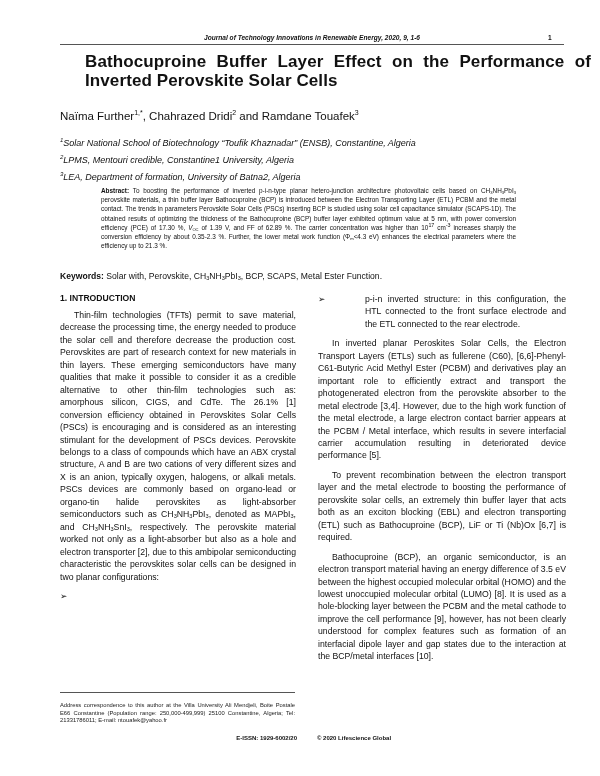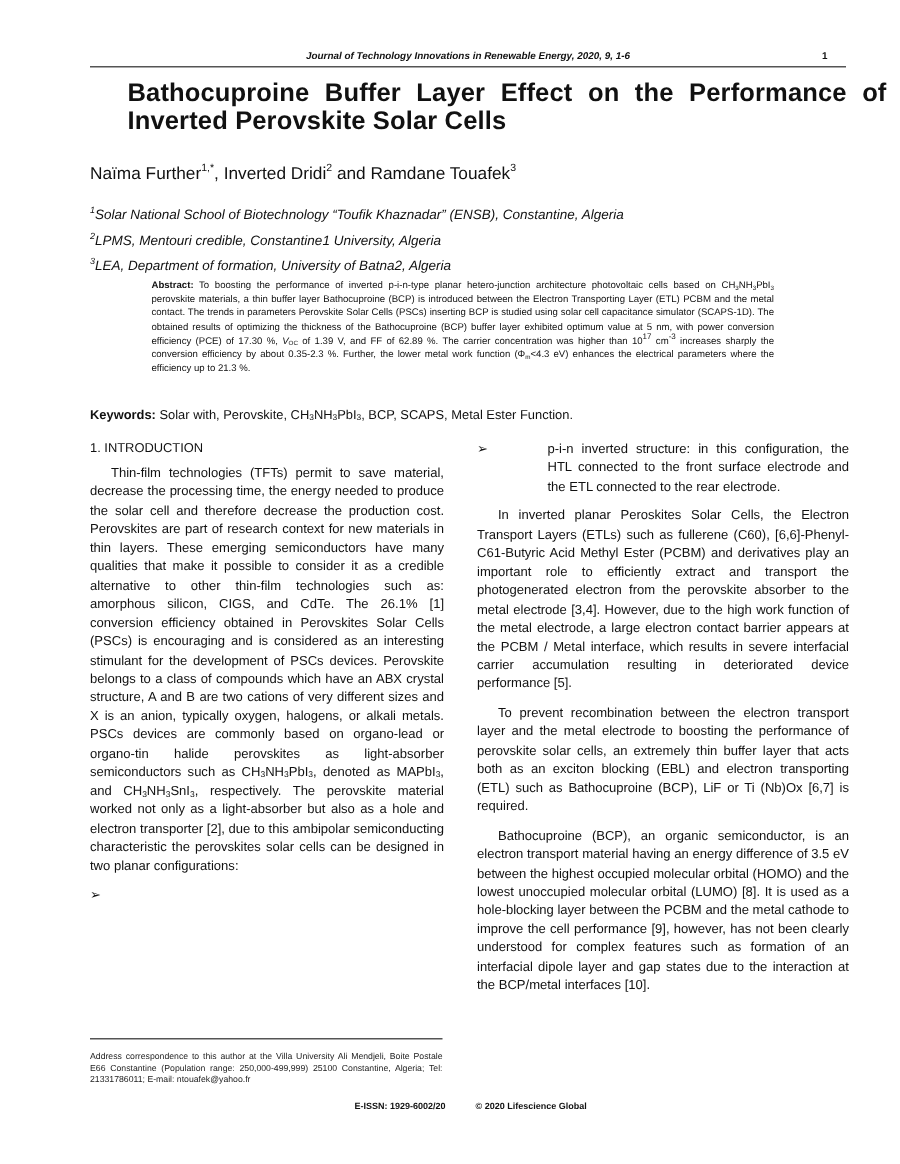--- a/index.html
+++ b/index.html
@@ -9,21 +9,21 @@
   .hdr-page { left:548px; top:34px; font-size:6.6px; font-weight:bold; }
   .hdr-rule { left:60px; width:504px; top:44px; height:0; border-top:1.2px solid #555; }
   .title { left:60px; width:506px; top:52px; font-size:17px; font-weight:bold; line-height:19px; text-align:justify; letter-spacing:0.1px;margin-left:25px; }
   .authors { left:60px; top:110px; font-size:11.5px; }
   .authors sup { font-size:7px; }
   .affil { left:60px; font-size:9px; font-style:italic; }
   .affil sup { font-size:6px; }
   .abstract { left:101px; width:415px; top:186px; font-size:6.4px; line-height:9.2px; text-align:justify; }
   .abstract b { font-weight:bold; }
   .keywords { left:60px; top:271px; font-size:8.6px; }
-  .sec { left:60px; top:293px; font-size:8.6px; font-weight:normal; }
+  .sec { left:60px; top:293px; font-size:8.6px; font-weight:bold; }
   .col { font-size:8.7px; line-height:12.45px; text-align:justify; }
   .col p { margin:0; text-indent:14px; }
   .col .gap { height:7px; }
   .bullet { position:relative; padding-left:47px; text-indent:0 !important; }
   .bullet .mark { position:absolute; left:0; top:0; }
   .footrule { left:60px; width:235px; top:692px; border-top:1px solid #555; }
   .footnote { left:60px; width:235px; top:702px; font-size:5.8px; line-height:7.6px; text-align:justify; color:#222; }
   .issn { left:60px; width:237px; top:735px; font-size:6px; font-weight:bold; text-align:right; }
   .copy { left:317px; top:735px; font-size:6px; font-weight:bold; }
   sub { font-size:65%; vertical-align:-1px; line-height:0; }
@@ -32,21 +32,21 @@
 </head>
 <body>
 
 <div class="abs hdr">Journal of Technology Innovations in Renewable Energy, 2020, 9, 1-6</div>
 <div class="abs hdr-page">1</div>
 <div class="abs hdr-rule"></div>
 
 <div class="abs title">Bathocuproine Buffer Layer Effect on the Performance of Inverted Perovskite Solar Cells</div>
 
 <div class="abs authors">
-  <span>Naïma Further</span><sup>1,*</sup><span>, </span><span>Inverted Dridi</span><sup>2</sup><span> and </span><span>Ramdane Touafek</span><sup>3</sup>
+  <span>Naïma Further</span><sup>1,*</sup><span>, </span><span>Chahrazed Dridi</span><sup>2</sup><span> and </span><span>Ramdane Touafek</span><sup>3</sup>
 </div>
 
 <div class="abs affil" style="top:138px;"><sup>1</sup><span>Solar National School of Biotechnology “Toufik Khaznadar” (ENSB), Constantine, Algeria</span></div>
 <div class="abs affil" style="top:155px;"><sup>2</sup><span>LPMS, Mentouri credible, Constantine1 University, Algeria</span></div>
 <div class="abs affil" style="top:172px;"><sup>3</sup><span>LEA, Department of formation, University of Batna2, Algeria</span></div>
 
 <div class="abs abstract"><b>Abstract:</b><span> To boosting the performance of inverted p-i-n-type planar hetero-junction architecture photovoltaic cells based on CH</span><sub>3</sub><span>NH</span><sub>3</sub><span>PbI</span><sub>3</sub><span> perovskite materials, a thin buffer layer Bathocuproine (BCP) is introduced between the Electron Transporting Layer (ETL) PCBM and the metal contact. The trends in parameters Perovskite Solar Cells (PSCs) inserting BCP is studied using solar cell capacitance simulator (SCAPS-1D). The obtained results of optimizing the thickness of the Bathocuproine (BCP) buffer layer exhibited optimum value at 5 nm, with power conversion efficiency (PCE) of 17.30 %, </span><i>V</i><sub>OC</sub><span> of 1.39 V, and FF of 62.89 %. The carrier concentration was higher than 10</span><sup>17</sup><span> cm</span><sup>-3</sup><span> increases sharply the conversion efficiency by about 0.35-2.3 %. Further, the lower metal work function (Φ</span><sub>m</sub><span>&lt;4.3 eV) enhances the electrical parameters where the efficiency up to 21.3 %.</span></div>
 
 <div class="abs keywords"><b>Keywords:</b><span> Solar with, Perovskite, CH</span><sub>3</sub><span>NH</span><sub>3</sub><span>PbI</span><sub>3</sub><span>, BCP, SCAPS, Metal Ester Function.</span></div>
 

